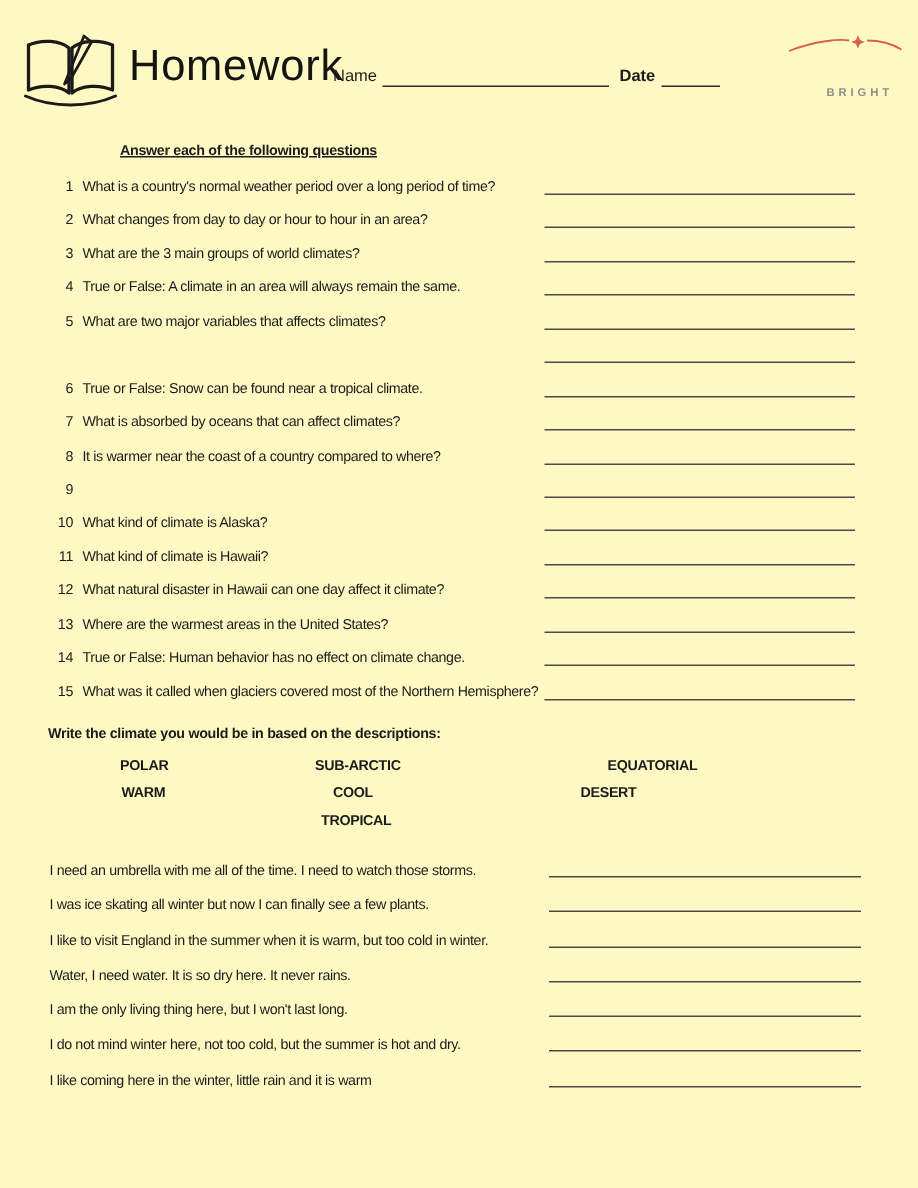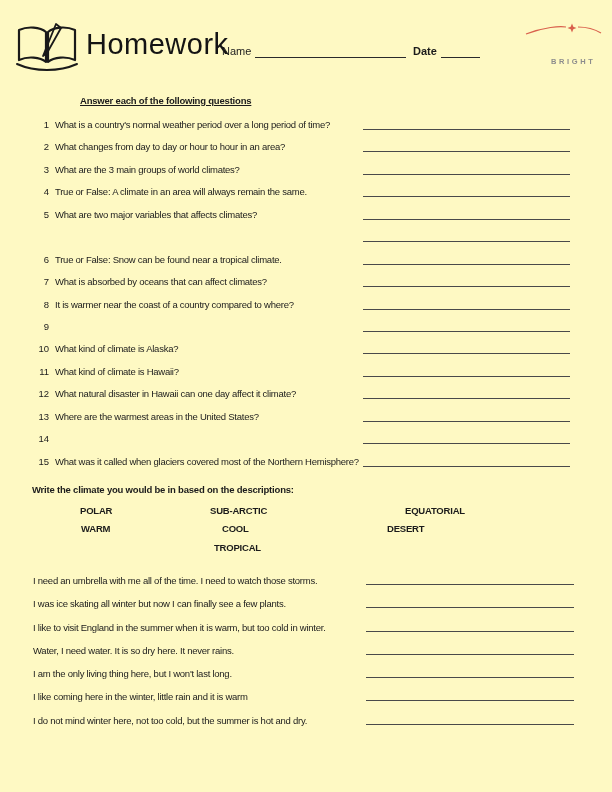--- a/index.html
+++ b/index.html
@@ -159,20 +159,21 @@
       <span class="q-text">What natural disaster in Hawaii can one day affect it climate?</span>
       <span class="q-line"></span>
     </div>
     <div class="q-row">
       <span class="q-num">13</span>
       <span class="q-text">Where are the warmest areas in the United States?</span>
       <span class="q-line"></span>
     </div>
     <div class="q-row">
       <span class="q-num">14</span>
+      <span class="q-text">True or False:  Human behavior has no effect on climate change.</span>
       <span class="q-line"></span>
     </div>
     <div class="q-row">
       <span class="q-num">15</span>
       <span class="q-text">What was it called when glaciers covered most of the Northern Hemisphere?</span>
       <span class="q-line"></span>
     </div>
   </div>
 
   <div class="s2-heading">Write the climate you would be in based on the descriptions:</div>
@@ -199,22 +200,22 @@
     </div>
     <div class="st-row">
       <span class="st-text">Water, I need water.  It is so dry here.  It never rains.</span>
       <span class="st-line"></span>
     </div>
     <div class="st-row">
       <span class="st-text">I am the only living thing here, but I won't last long.</span>
       <span class="st-line"></span>
     </div>
     <div class="st-row">
+      <span class="st-text">I do not mind winter here, not too cold, but the summer is hot and dry.</span>
+      <span class="st-line"></span>
+    </div>
+    <div class="st-row">
       <span class="st-text">I like coming here in the winter, little rain and it is warm</span>
       <span class="st-line"></span>
     </div>
-    <div class="st-row">
-      <span class="st-text">I do not mind winter here, not too cold, but the summer is hot and dry.</span>
-      <span class="st-line"></span>
-    </div>
   </div>
 
 </div>
 
 </body></html>

